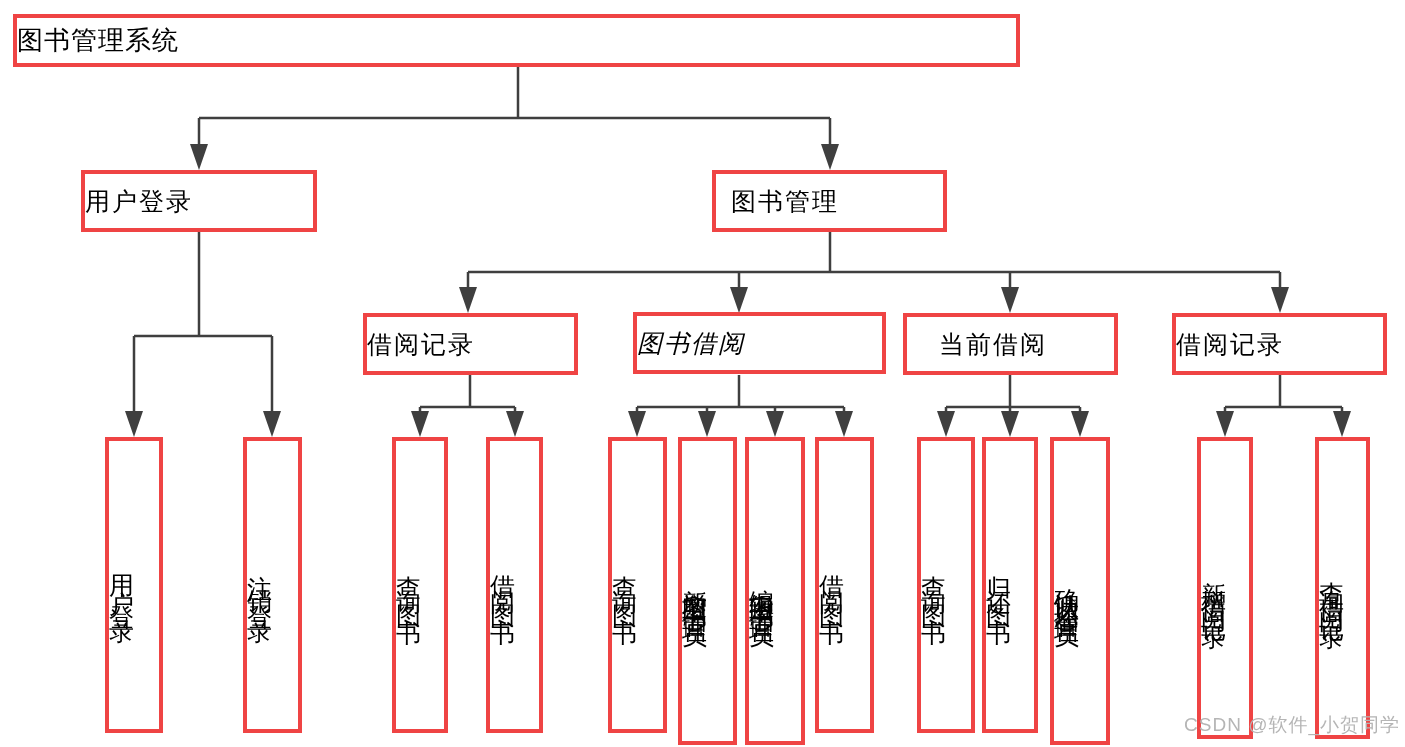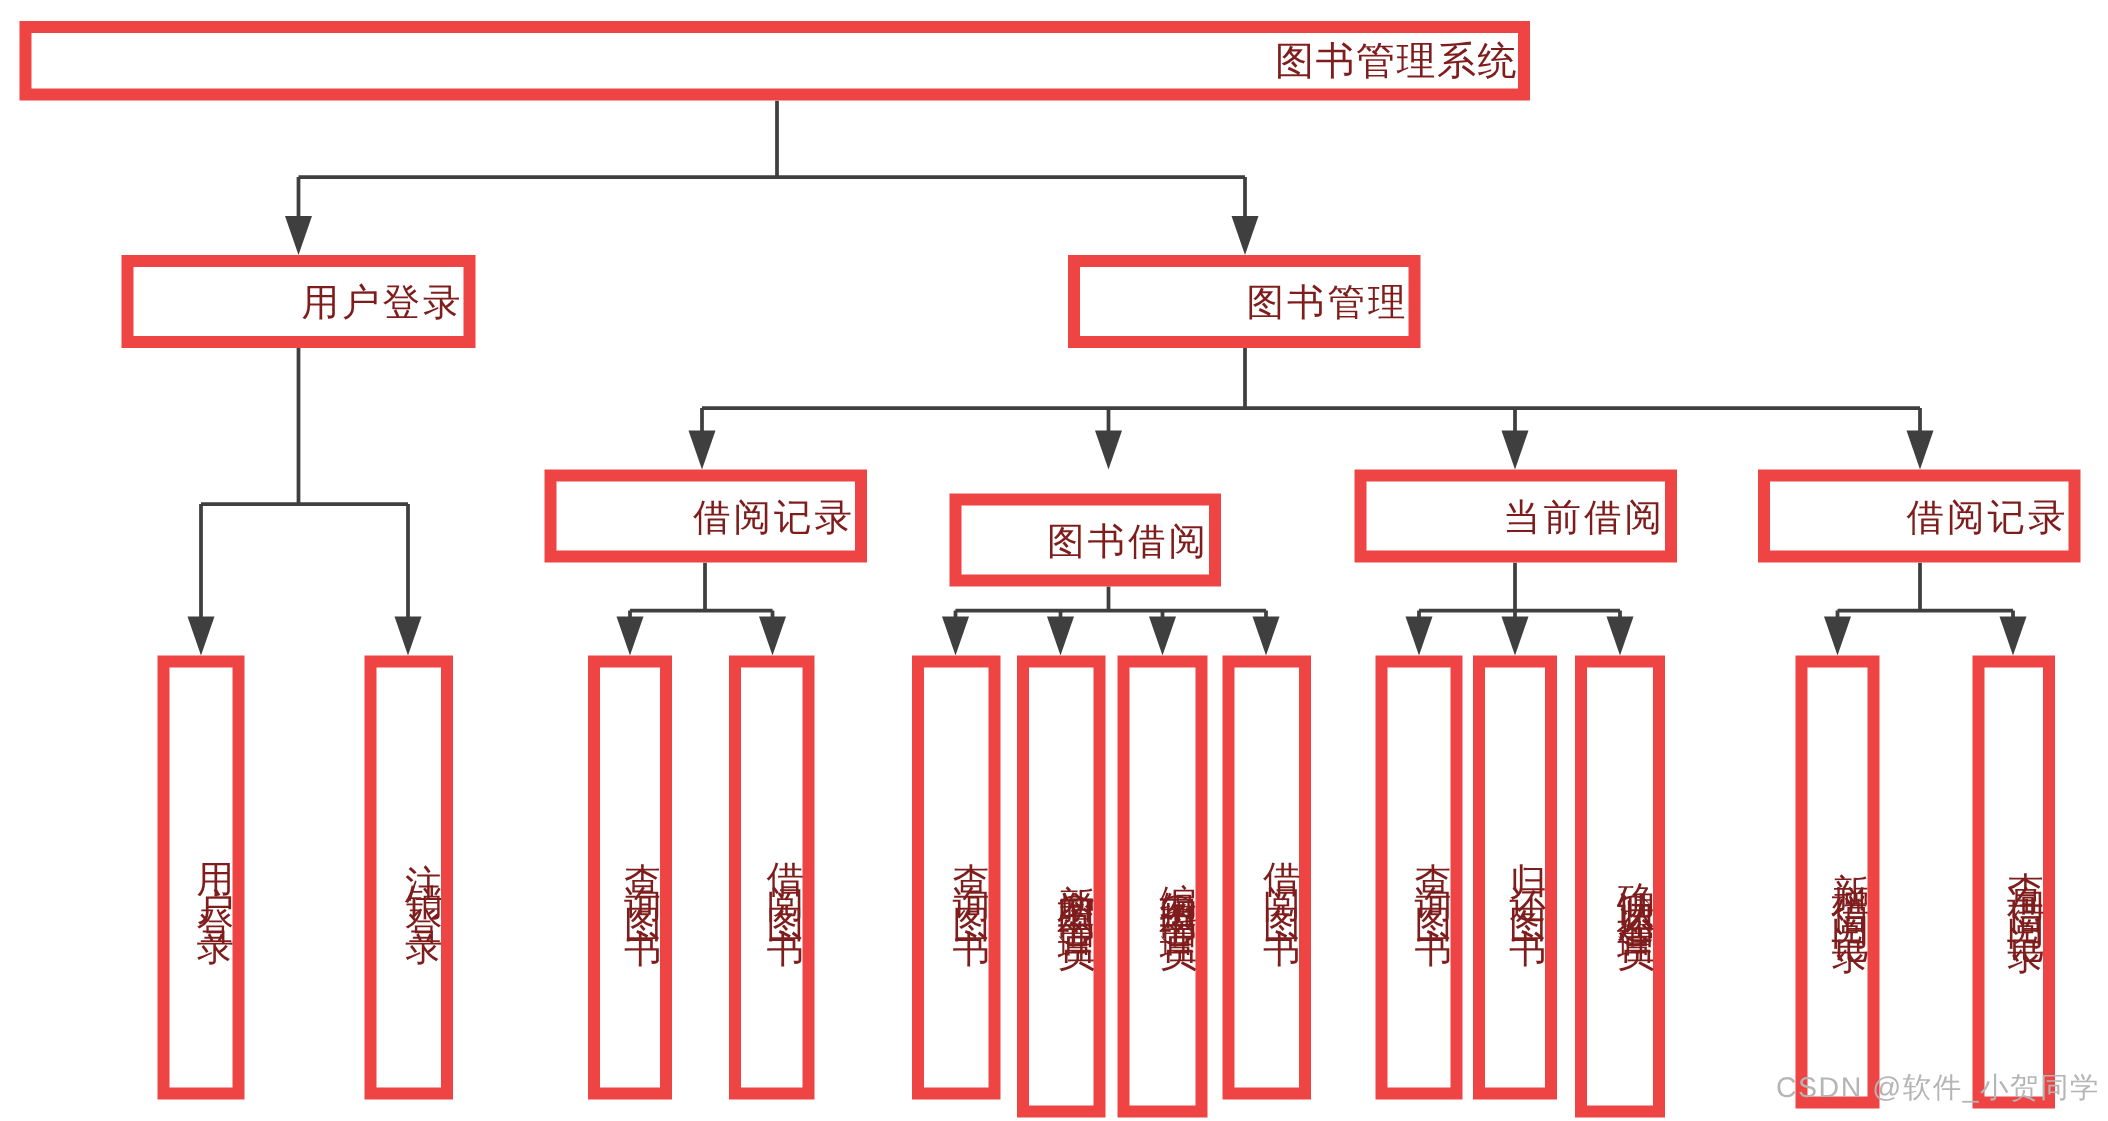--- a/index.html
+++ b/index.html
@@ -19,26 +19,26 @@
     position: absolute;
     left: 0;
     top: 0;
     width: 1405px;
     height: 747px;
     pointer-events: none;
   }
   .node {
     position: absolute;
     box-sizing: border-box;
-    border: 8px solid #ef4444;
+    border: 4px solid #ef4444;
     background: #ffffff;
     display: flex;
     align-items: center;
-    justify-content: flex-end;
-    color: #7f1d1d;
+    justify-content: flex-start;
+    color: #000000;
     z-index: 2;
   }
   .hlabel {
     font-size: 25px;
     letter-spacing: 2px;
     white-space: nowrap;
   }
   .root .hlabel {
     font-size: 26px;
     letter-spacing: 1px;
@@ -144,28 +144,28 @@
     </g>
   </svg>
 
   <div class="node root" style="left:13px; top:14px; width:1007px; height:53px;">
     <span class="hlabel">图书管理系统</span>
   </div>
 
   <div class="node" style="left:81px; top:170px; width:236px; height:62px;">
     <span class="hlabel">用户登录</span>
   </div>
-  <div class="node" style="left:712px; top:170px; width:235px; height:62px;">
+  <div class="node" style="left:712px; top:170px; width:235px; height:62px;padding-left:15px;">
     <span class="hlabel">图书管理</span>
   </div>
 
   <div class="node" style="left:363px; top:313px; width:215px; height:62px;">
     <span class="hlabel">借阅记录</span>
   </div>
-  <div class="node" style="left:633px; top:329px; width:181px; height:62px;">
+  <div class="node" style="left:633px; top:312px; width:253px; height:62px;font-style:italic;">
     <span class="hlabel">图书借阅</span>
   </div>
   <div class="node" style="left:903px; top:313px; width:215px; height:62px;padding-left:32px;">
     <span class="hlabel">当前借阅</span>
   </div>
   <div class="node" style="left:1172px; top:313px; width:215px; height:62px;">
     <span class="hlabel">借阅记录</span>
   </div>
 
   <div class="node" style="left:105px; top:437px; width:58px; height:296px;">

